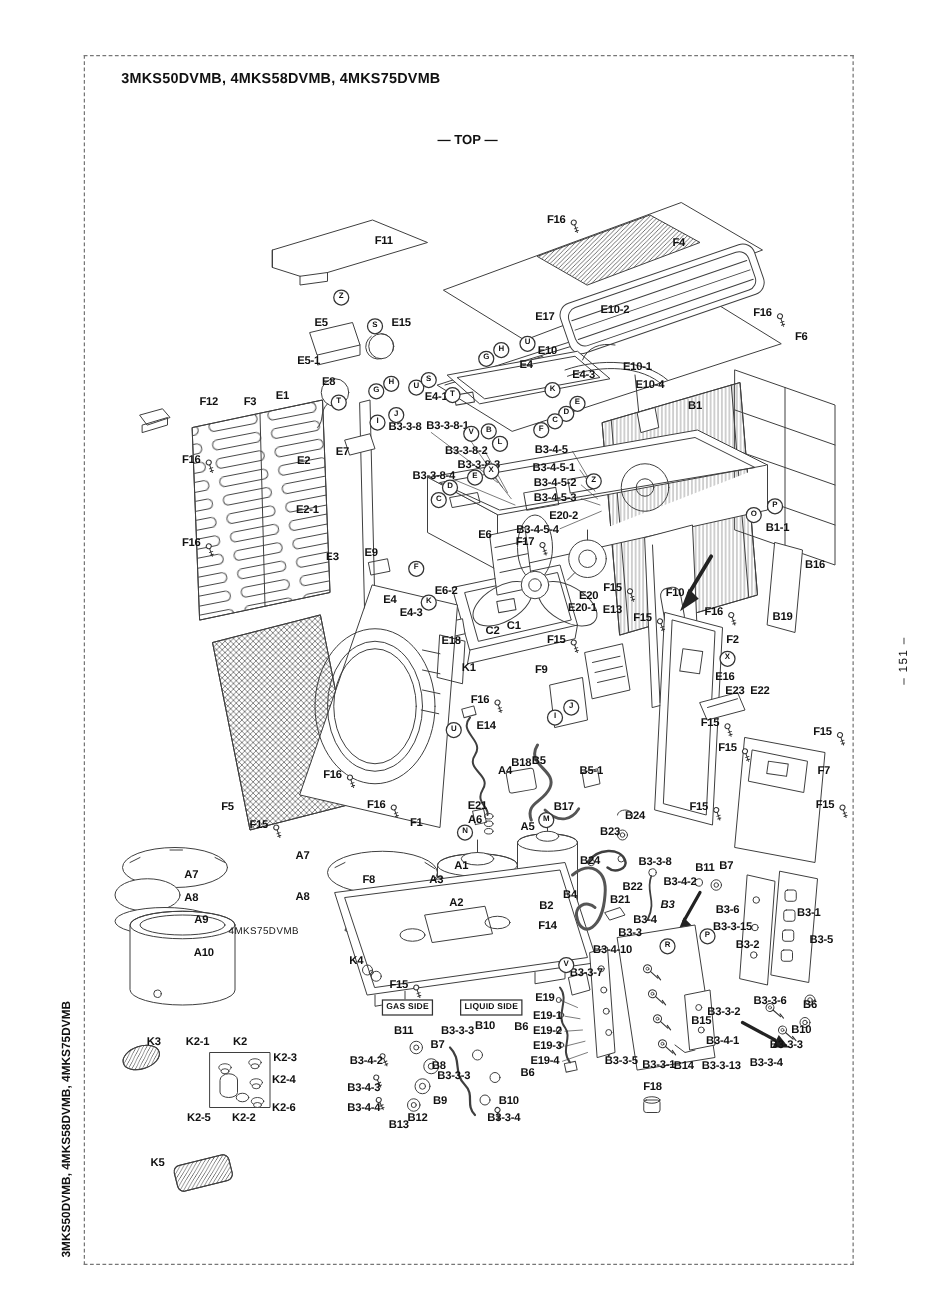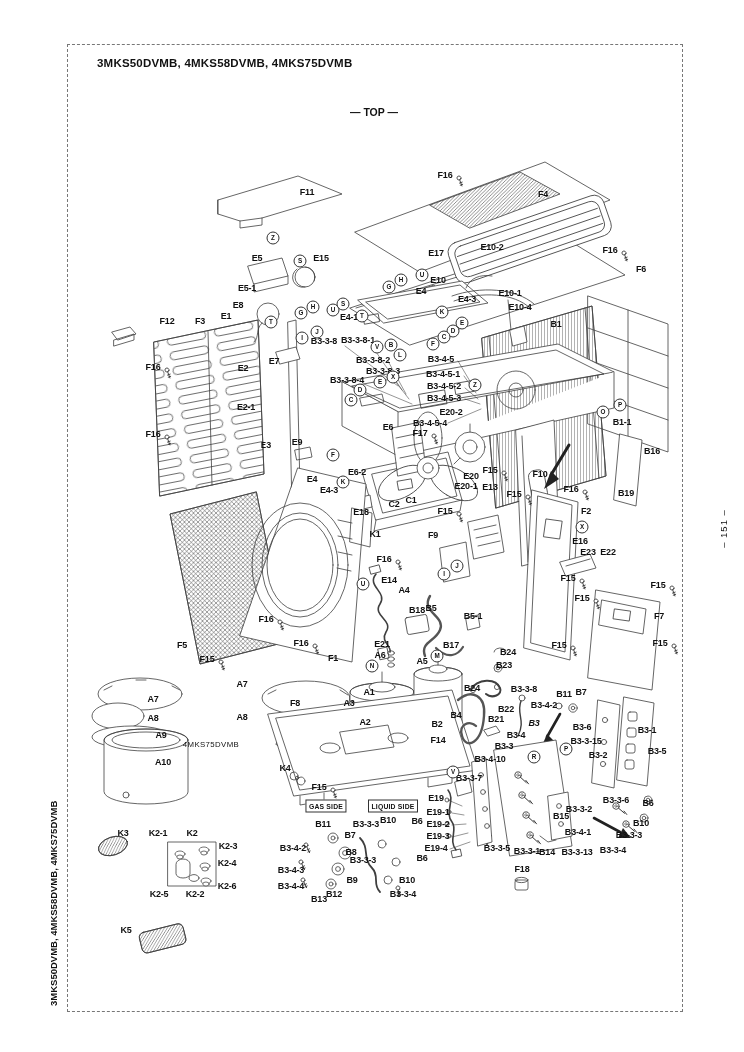--- a/index.html
+++ b/index.html
@@ -427,21 +427,21 @@
       <div class="plabel" style="left: 307px; top: 192px;">F11</div>
       <div class="plabel" style="left: 445px; top: 175px;">F16</div>
       <div class="plabel" style="left: 543px; top: 194px;">F4</div>
       <div class="plabel" style="left: 610px; top: 250px;">F16</div>
       <div class="plabel" style="left: 641px; top: 269px;">F6</div>
       <div class="plabel" style="left: 492px; top: 247px;">E10-2</div>
       <div class="plabel" style="left: 436px; top: 253px;">E17</div>
       <div class="plabel" style="left: 257px; top: 258px;">E5</div>
       <div class="plabel" style="left: 321px; top: 258px;">E15</div>
       <div class="plabel" style="left: 247px; top: 288px;">E5-1</div>
-      <div class="plabel" style="left: 238px; top: 305px;">E8</div>
+      <div class="plabel" style="left: 263px; top: 305px;">E8</div>
       <div class="plabel" style="left: 438px; top: 280px;">E10</div>
       <div class="plabel" style="left: 421px; top: 291px;">E4</div>
       <div class="plabel" style="left: 467px; top: 299px;">E4-3</div>
       <div class="plabel" style="left: 510px; top: 293px;">E10-1</div>
       <div class="plabel" style="left: 520px; top: 307px;">E10-4</div>
       <div class="plabel" style="left: 349px; top: 317px;">E4-1</div>
       <div class="plabel" style="left: 556px; top: 324px;">B1</div>
       <div class="plabel" style="left: 226px; top: 316px;">E1</div>
       <div class="plabel" style="left: 200px; top: 321px;">F3</div>
       <div class="plabel" style="left: 167px; top: 321px;">F12</div>
@@ -489,30 +489,30 @@
       <div class="plabel" style="left: 608px; top: 552px;">E22</div>
       <div class="plabel" style="left: 568px; top: 578px;">F15</div>
       <div class="plabel" style="left: 582px; top: 598px;">F15</div>
       <div class="plabel" style="left: 658px; top: 585px;">F15</div>
       <div class="plabel" style="left: 659px; top: 616px;">F7</div>
       <div class="plabel" style="left: 660px; top: 643px;">F15</div>
       <div class="plabel" style="left: 559px; top: 645px;">F15</div>
       <div class="plabel" style="left: 375px; top: 534px;">K1</div>
       <div class="plabel" style="left: 384px; top: 559px;">F16</div>
       <div class="plabel" style="left: 389px; top: 580px;">E14</div>
-      <div class="plabel" style="left: 404px; top: 590px;">A4</div>
+      <div class="plabel" style="left: 404px; top: 616px;">A4</div>
       <div class="plabel" style="left: 417px; top: 610px;">B18</div>
       <div class="plabel" style="left: 431px; top: 608px;">B5</div>
       <div class="plabel" style="left: 473px; top: 616px;">B5-1</div>
       <div class="plabel" style="left: 382px; top: 644px;">E21</div>
       <div class="plabel" style="left: 380px; top: 655px;">A6</div>
       <div class="plabel" style="left: 451px; top: 645px;">B17</div>
       <div class="plabel" style="left: 422px; top: 661px;">A5</div>
       <div class="plabel" style="left: 508px; top: 652px;">B24</div>
-      <div class="plabel" style="left: 504px; top: 665px;">B23</div>
+      <div class="plabel" style="left: 488px; top: 665px;">B23</div>
       <div class="plabel" style="left: 182px; top: 645px;">F5</div>
       <div class="plabel" style="left: 207px; top: 659px;">F15</div>
       <div class="plabel" style="left: 266px; top: 619px;">F16</div>
       <div class="plabel" style="left: 301px; top: 643px;">F16</div>
       <div class="plabel" style="left: 333px; top: 658px;">F1</div>
       <div class="plabel" style="left: 153px; top: 699px;">A7</div>
       <div class="plabel" style="left: 153px; top: 718px;">A8</div>
       <div class="plabel" style="left: 161px; top: 735px;">A9</div>
       <div class="plabel" style="left: 163px; top: 762px;">A10</div>
       <div class="plabel" style="left: 242px; top: 684px;">A7</div>

